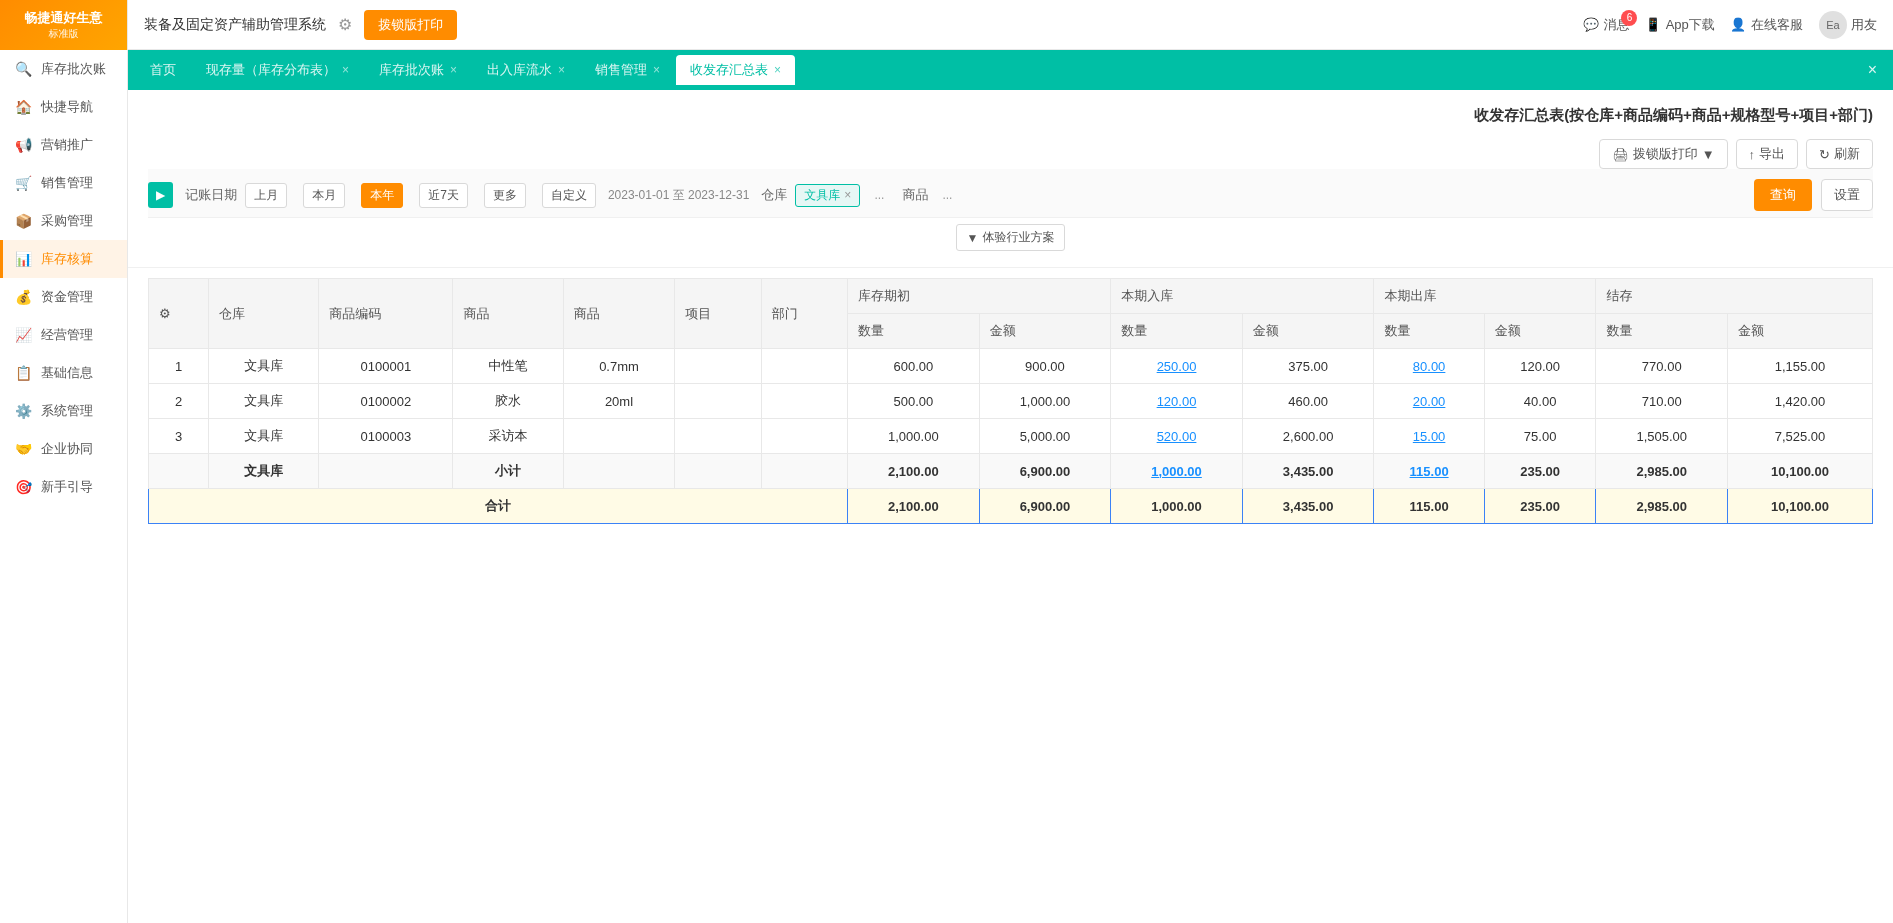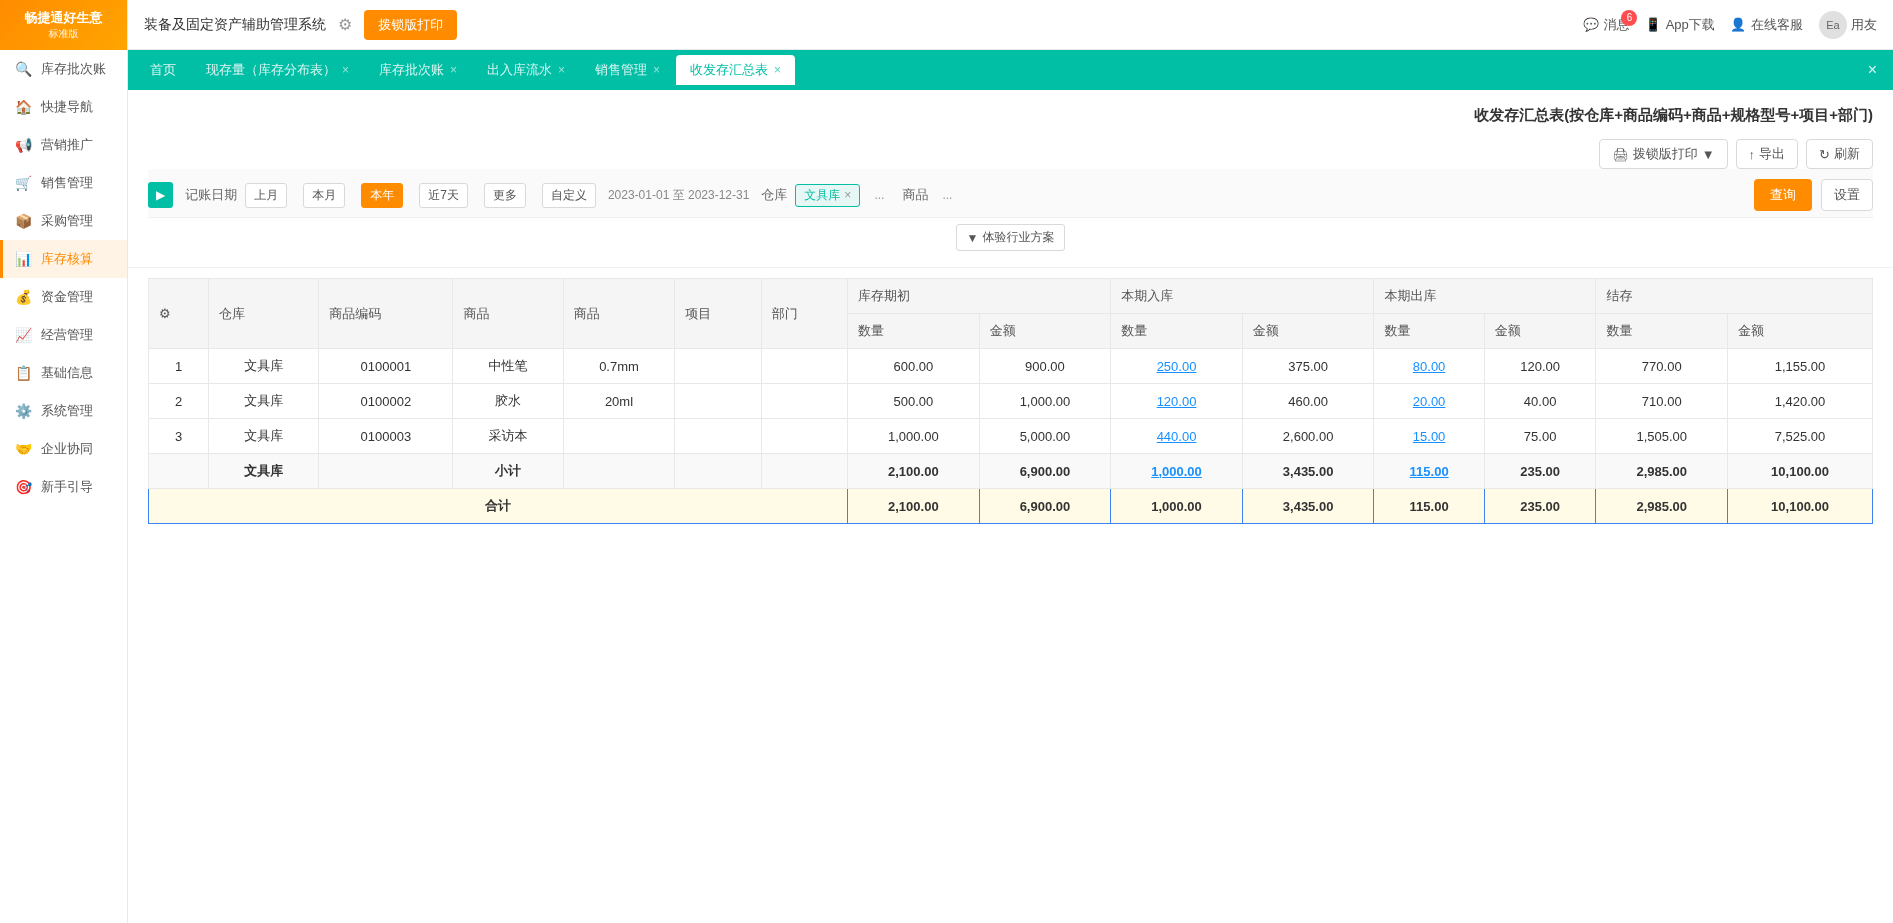--- a/index.html
+++ b/index.html
@@ -314,21 +314,21 @@
             <tr>
       <td>3</td>
       <td>文具库</td>
       <td>0100003</td>
       <td>采访本</td>
       <td></td>
       <td></td>
       <td></td>
       <td>1,000.00</td>
       <td>5,000.00</td>
-      <td><span style="text-decoration:underline; color:#1890ff; cursor:pointer">440.00</span></td>
+      <td><span style="text-decoration:underline; color:#1890ff; cursor:pointer">520.00</span></td>
       <td>2,600.00</td>
       <td><span style="text-decoration:underline; color:#1890ff; cursor:pointer">15.00</span></td>
       <td>75.00</td>
       <td>1,505.00</td>
       <td>7,525.00</td>
     </tr>
             <tr class="subtotal">
       <td></td>
       <td>文具库</td>
       <td></td>

